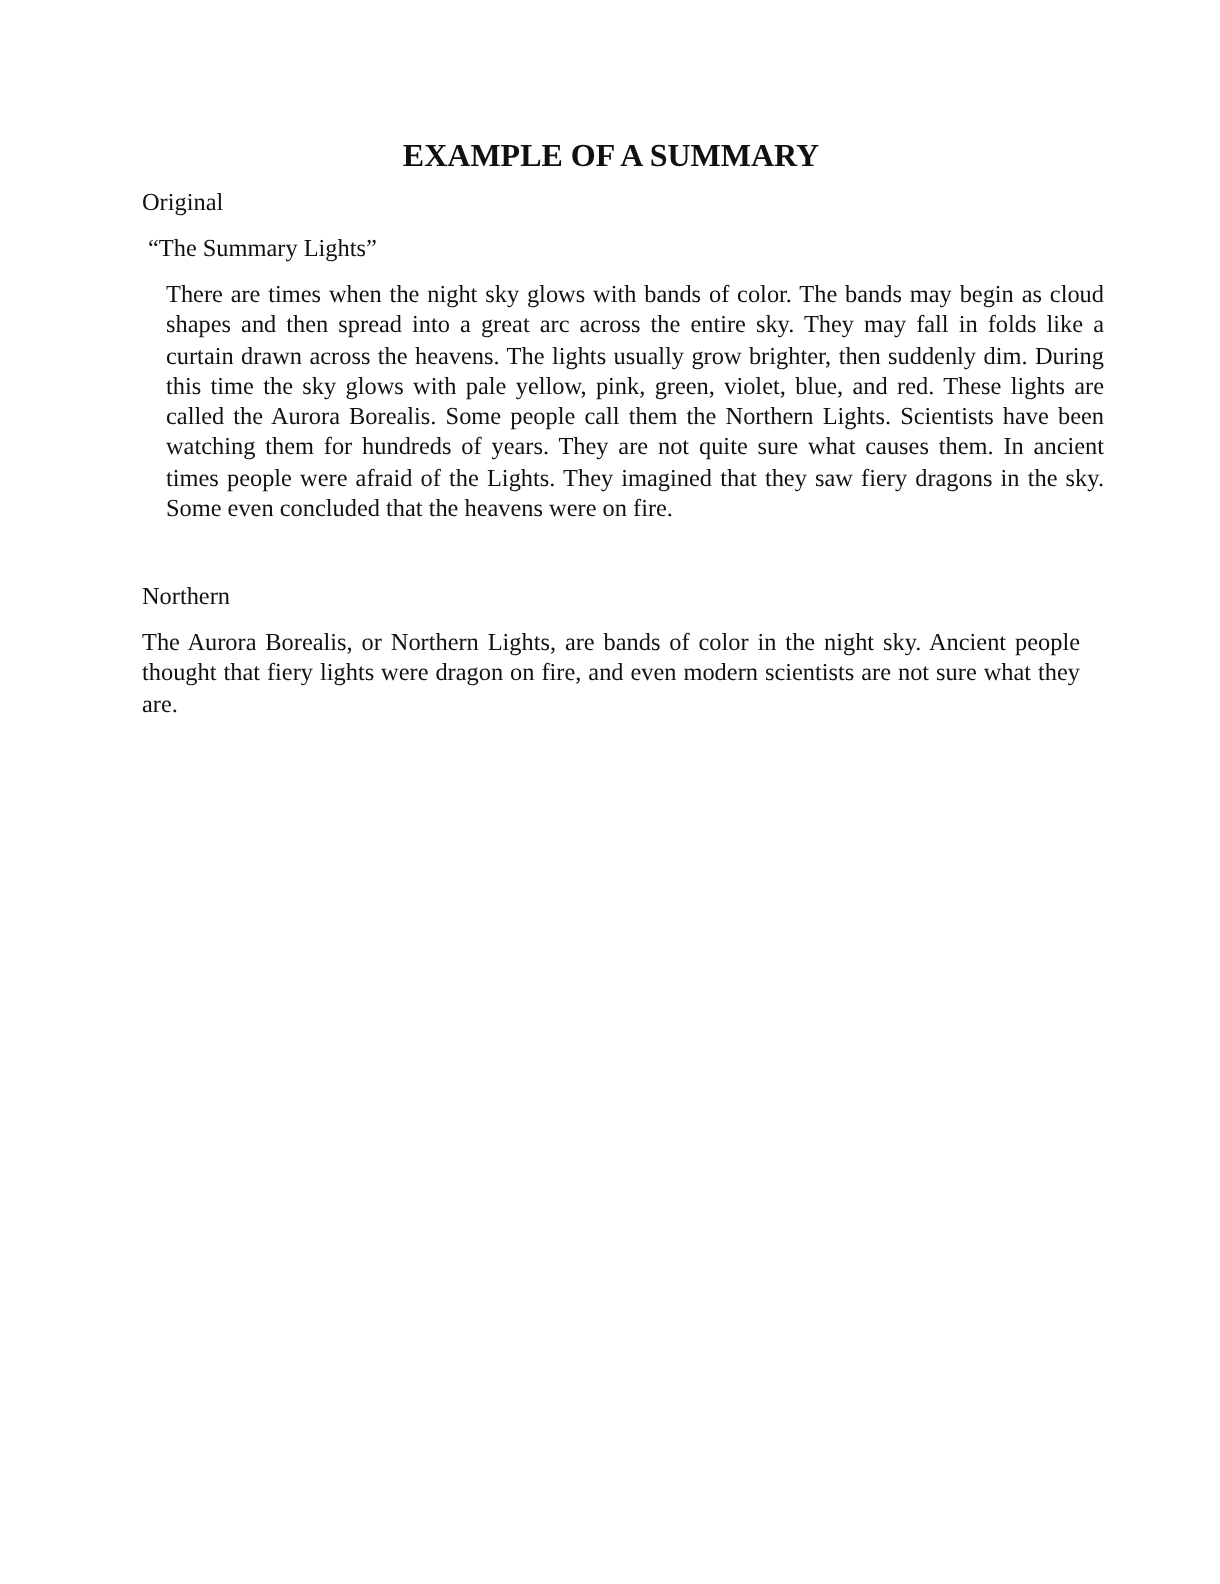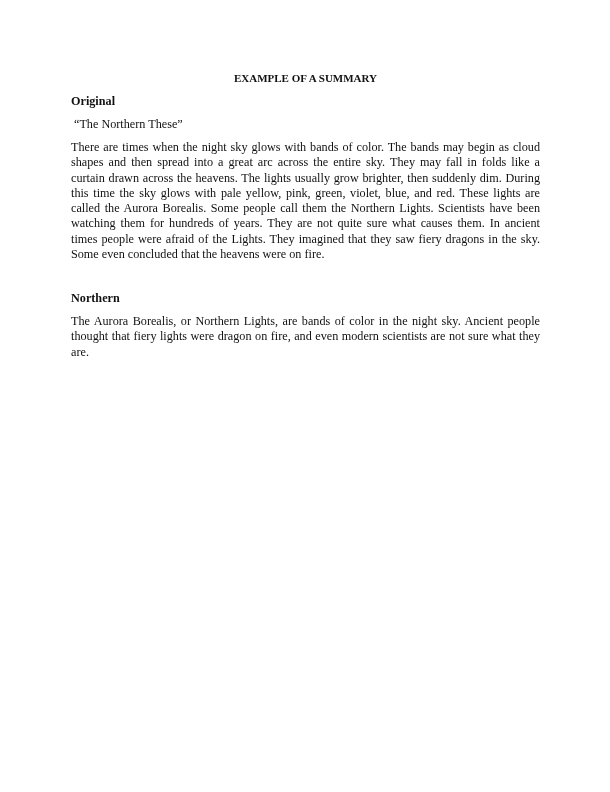--- a/index.html
+++ b/index.html
@@ -21,27 +21,27 @@
       top: 0;
       width: 469px;
     }
     .title {
       position: absolute;
       top: 71px;
       left: 0;
       width: 469px;
       text-align: center;
       font-weight: bold;
-      font-size: 11px;
+      font-size: 16px;
       line-height: 15px;
     }
     .heading {
       position: absolute;
       left: 0;
-      font-weight: bold;
+      font-weight: normal;
       font-size: 12.2px;
       line-height: 15px;
       text-align: center;
     }
     .h-original { top: 94px; }
     .h-summary { top: 291px; }
     .quote-title {
       position: absolute;
       top: 117px;
       left: 3px;
@@ -49,28 +49,28 @@
       line-height: 15px;
     }
     .para {
       position: absolute;
       left: 0;
       width: 469px;
       font-size: 12.2px;
       line-height: 15.3px;
       text-align: justify;
     }
-    .p-original { top: 140px; }
+    .p-original { top: 140px; margin-left: 12px; }
     .p-summary { top: 314px; }
   </style>
 </head>
 <body>
 
 <div class="page">
   <div class="title">EXAMPLE OF A SUMMARY</div>
 
   <div class="heading h-original">Original</div>
-  <div class="quote-title">“The Northern These”</div>
+  <div class="quote-title">“The Summary Lights”</div>
   <div class="para p-original">There are times when the night sky glows with bands of color. The bands may begin as cloud shapes and then spread into a great arc across the entire sky. They may fall in folds like a curtain drawn across the heavens. The lights usually grow brighter, then suddenly dim. During this time the sky glows with pale yellow, pink, green, violet, blue, and red. These lights are called the Aurora Borealis. Some people call them the Northern Lights. Scientists have been watching them for hundreds of years. They are not quite sure what causes them. In ancient times people were afraid of the Lights. They imagined that they saw fiery dragons in the sky. Some even concluded that the heavens were on fire.</div>
 
   <div class="heading h-summary">Northern</div>
   <div class="para p-summary">The Aurora Borealis, or Northern Lights, are bands of color in the night sky. Ancient people thought that fiery lights were dragon on fire, and even modern scientists are not sure what they are.</div>
 </div>
 
 </body></html>

